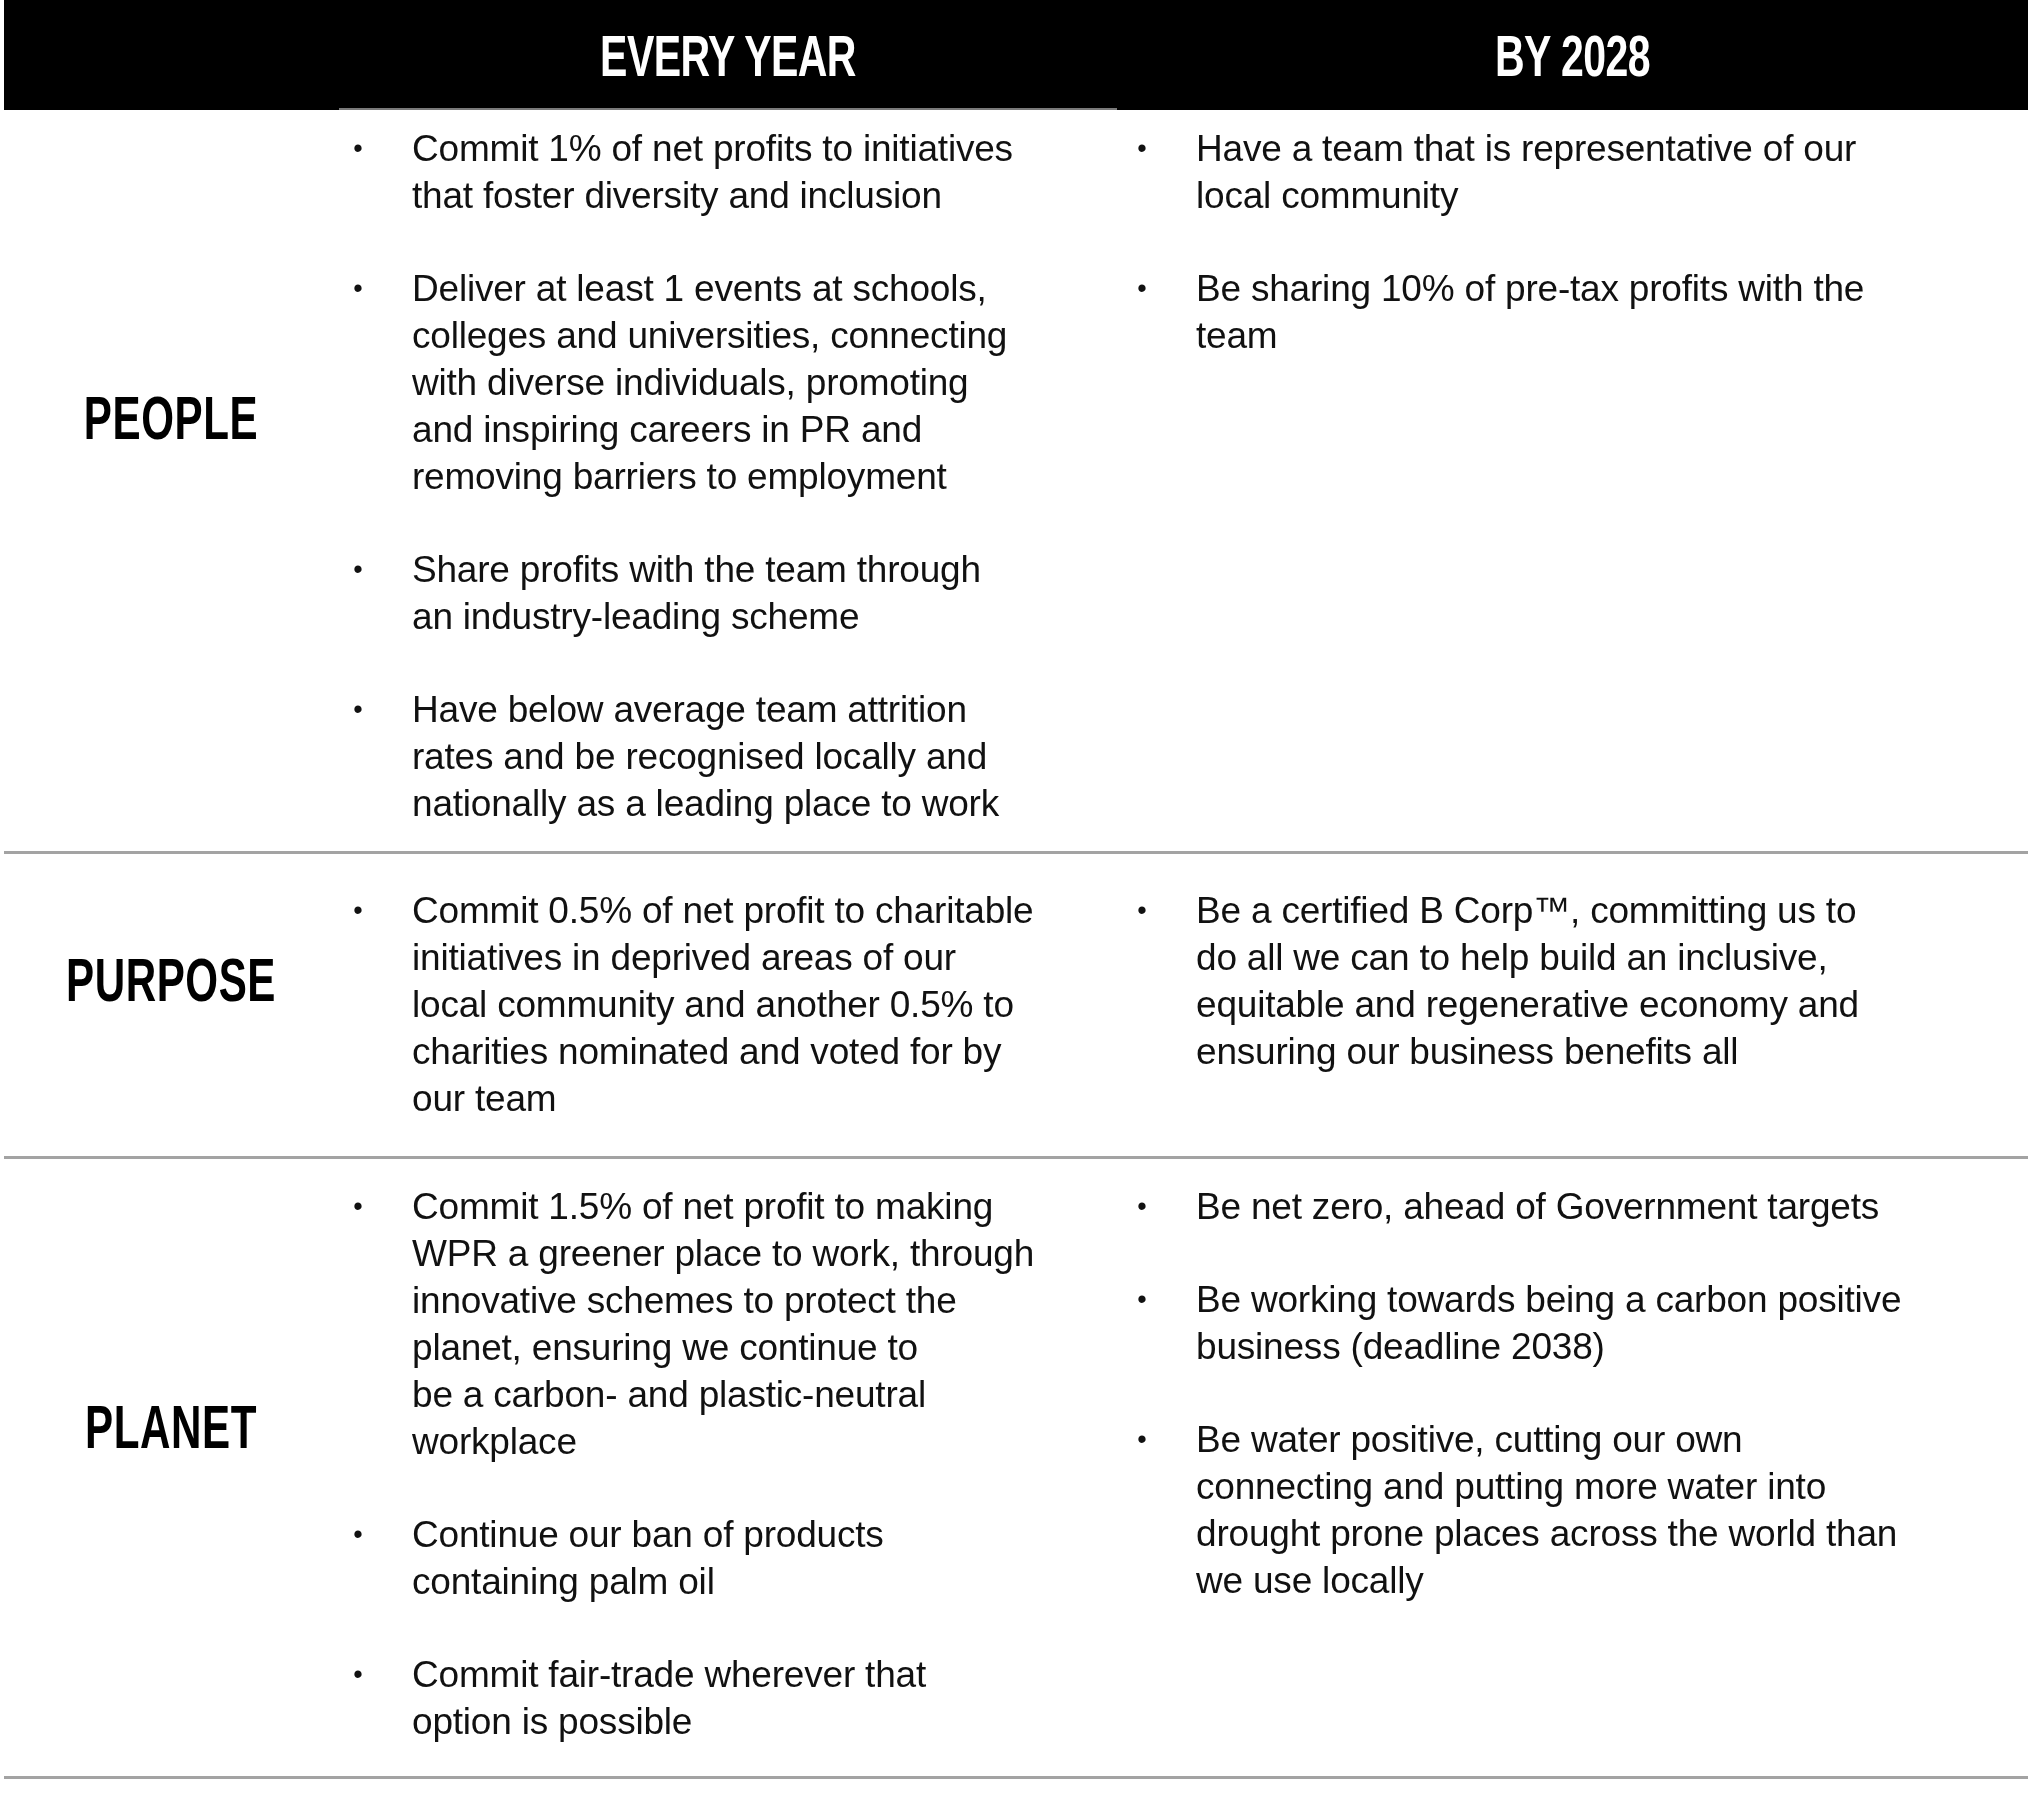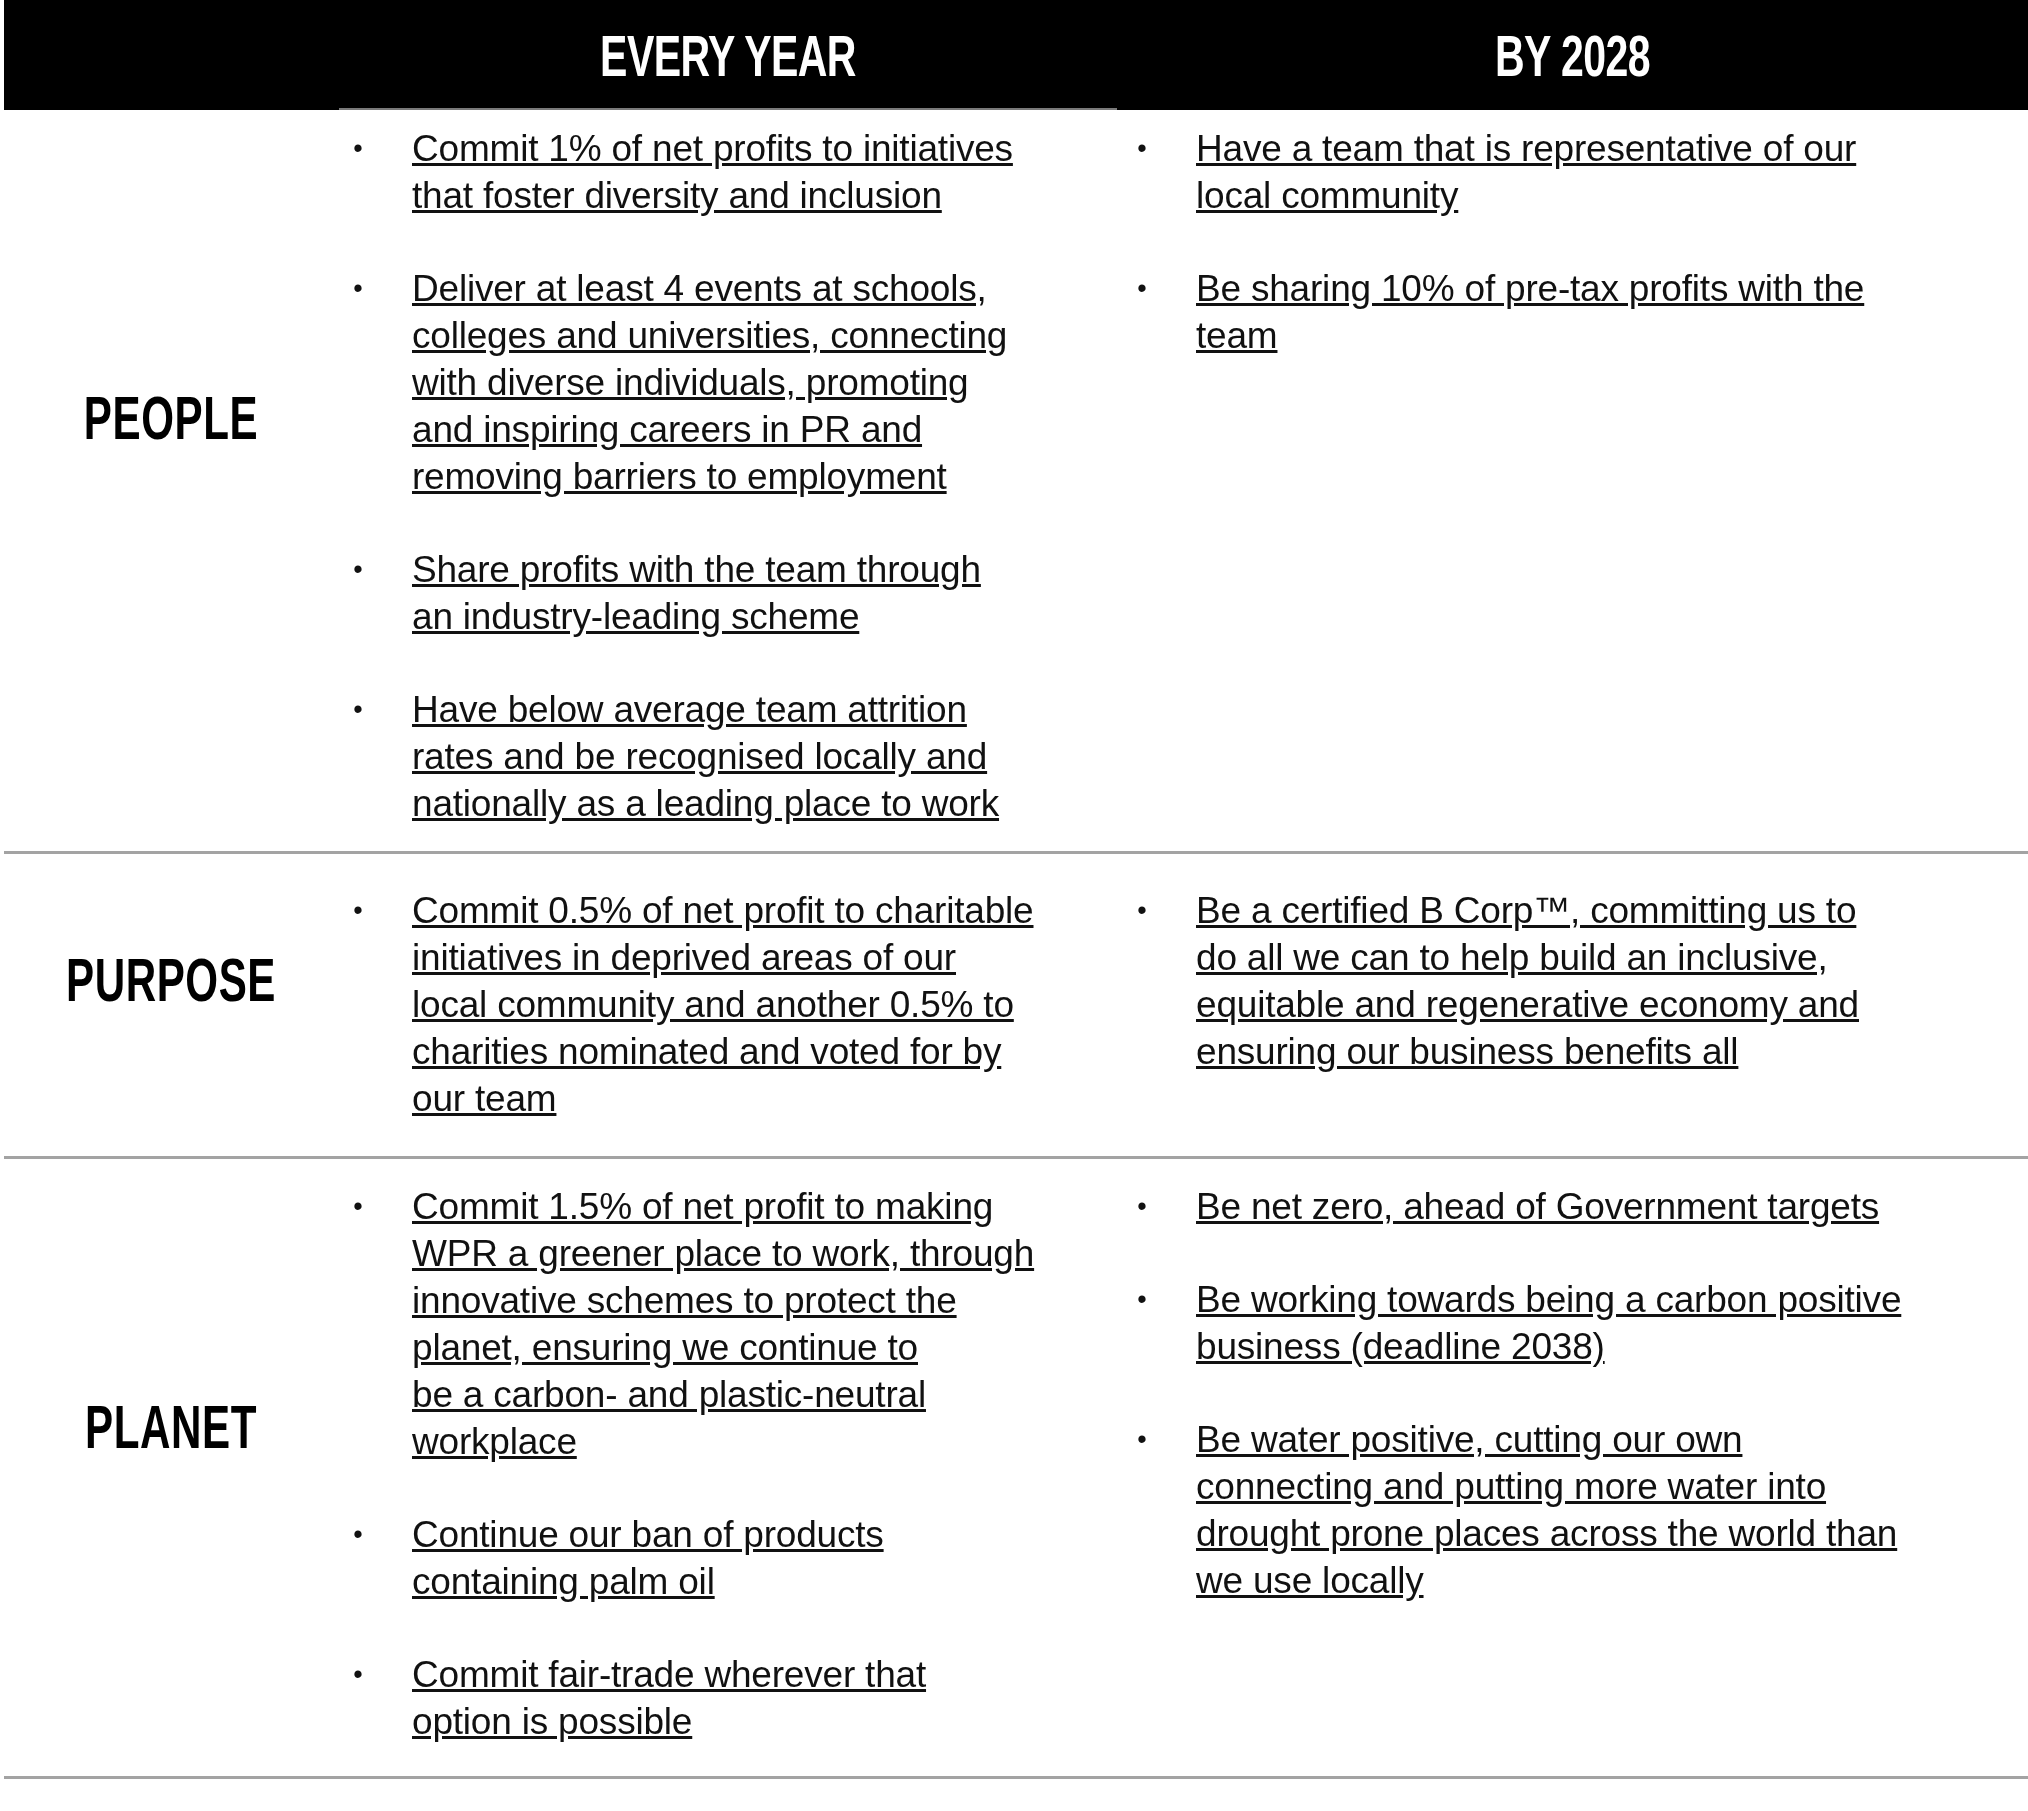--- a/index.html
+++ b/index.html
@@ -22,40 +22,40 @@
                font-size: 62px; line-height: 64px; letter-spacing: 0.8px;
                transform: scaleX(0.68); transform-origin: center; white-space: nowrap; }
 
   .col { position: absolute; margin: 0; padding: 0; list-style: none; }
   .col-every { left: 350px; width: 766px; }
   .col-by { left: 1134px; width: 895px; }
   .col li { position: relative; padding-left: 62px; margin: 0 0 46px 0;
             font-family: "Liberation Sans", "DejaVu Sans", sans-serif; font-size: 37px;
             line-height: 47px; font-weight: normal; color: #111; letter-spacing: -0.2px; }
   .col li .bullet { position: absolute; left: 0; top: 0; width: 16px; text-align: center; font-size: 27px; }
-  .col li .txt { display: block; white-space: pre-line; text-decoration: underline; }
+  .col li .txt { display: block; white-space: pre-line; }
 </style>
 </head>
 <body>
 
 <div class="header-bar"></div>
 <div class="header-underline"></div>
 <div class="header-title h-every">EVERY YEAR</div>
 <div class="header-title h-by">BY 2028</div>
 
 <div class="row-label" style="top:386px;">PEOPLE</div>
 <ul class="col col-every" style="top:125px;">
   <li>
       <span class="bullet">•</span>
       <span class="txt">Commit 1% of net profits to initiatives
 that foster diversity and inclusion</span>
     </li>
   <li>
       <span class="bullet">•</span>
-      <span class="txt">Deliver at least 4 events at schools,
+      <span class="txt">Deliver at least 1 events at schools,
 colleges and universities, connecting
 with diverse individuals, promoting
 and inspiring careers in PR and
 removing barriers to employment</span>
     </li>
   <li>
       <span class="bullet">•</span>
       <span class="txt">Share profits with the team through
 an industry-leading scheme</span>
     </li>

